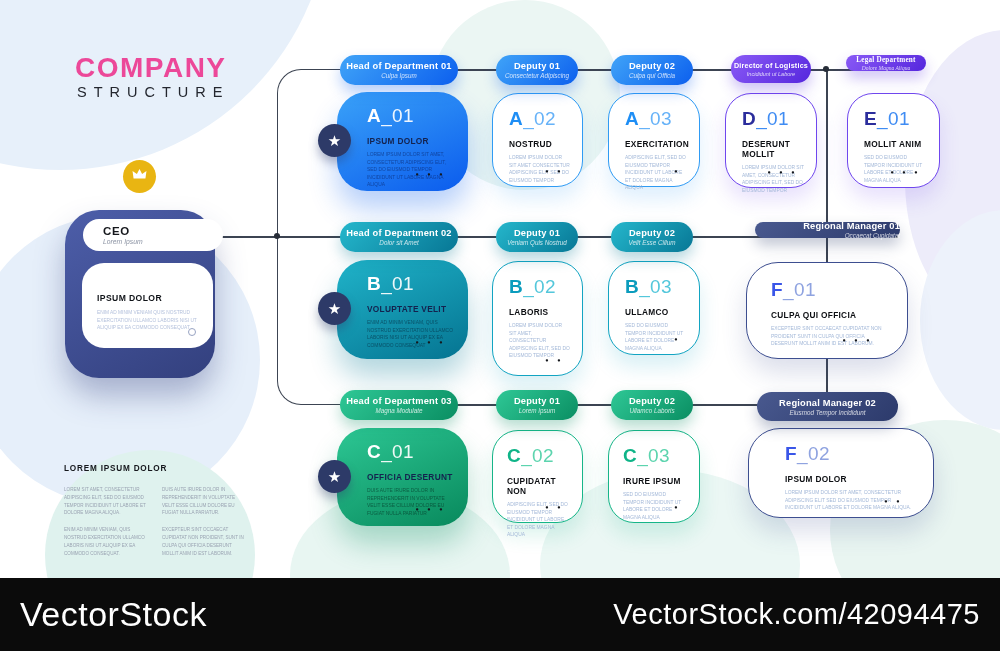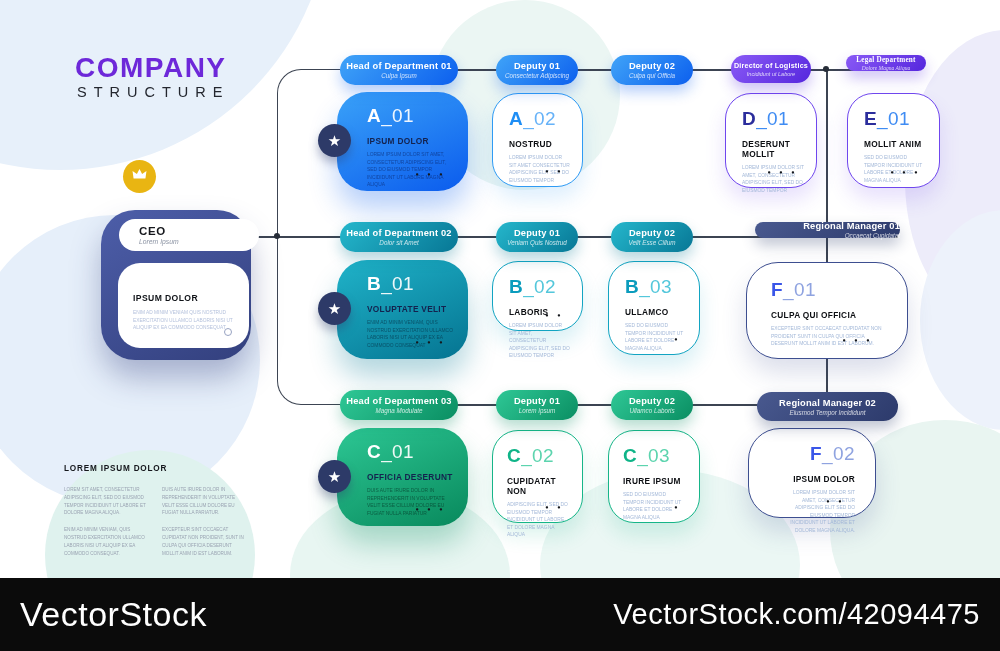--- a/index.html
+++ b/index.html
@@ -7,28 +7,28 @@
           font-family:"Liberation Sans",sans-serif;}
   .blob{position:absolute;border-radius:50%;z-index:0;}
   
   .line{position:absolute;background:#3c4452;z-index:1;}
   .lh{height:1.5px;} .lv{width:1.5px;}
   .elbow{position:absolute;z-index:1;border-color:#3c4452;border-style:solid;background:none;}
   .elbow-top{border-width:1.5px 0 0 1.5px;border-top-left-radius:24px;}
   .elbow-bottom{border-width:0 0 1.5px 1.5px;border-bottom-left-radius:24px;}
   .jdot{position:absolute;width:6px;height:6px;border-radius:50%;background:#272d38;z-index:2;}
   
-  .title1{position:absolute;left:75px;top:52px;font-size:28px;font-weight:800;letter-spacing:1.5px;color:#6d28d9;z-index:2;}
+  .title1{position:absolute;left:75px;top:52px;font-size:28px;font-weight:800;letter-spacing:1.5px;color:#ec4899;z-index:2;}
   .title2{position:absolute;left:77px;top:84px;font-size:14.5px;font-weight:500;letter-spacing:7px;color:#23262e;z-index:2;}
   
   .crown-badge{position:absolute;left:123px;top:160px;width:33px;height:33px;border-radius:50%;
     background:#e9b512;display:flex;align-items:center;justify-content:center;z-index:4;}
   
-  .ceo-card{position:absolute;left:65px;top:210px;width:150px;height:150px;border-radius:34px;
-    background:linear-gradient(150deg,#4d5ea9 0%,#33407e 100%);box-shadow:0 18px 30px rgba(51,64,126,.35);z-index:2;margin-left:36px;}
+  .ceo-card{position:absolute;left:65px;top:210px;width:150px;height:168px;border-radius:34px;
+    background:linear-gradient(150deg,#4d5ea9 0%,#33407e 100%);box-shadow:0 18px 30px rgba(51,64,126,.35);z-index:2;}
   .ceo-pill{position:absolute;left:18px;top:9px;width:120px;height:32px;border-radius:17px;background:#fff;
     padding-left:20px;display:flex;flex-direction:column;justify-content:center;}
   .ceo-role{font-size:11.5px;font-weight:800;color:#15171c;letter-spacing:.6px;}
   .ceo-sub{font-size:6.8px;font-style:italic;color:#8b93a3;margin-top:1px;}
   .ceo-box{position:absolute;left:17px;top:53px;width:131px;height:85px;border-radius:22px;background:#fff;
     padding:30px 14px 0 15px;box-sizing:border-box;}
   .ceo-head{font-size:8.6px;font-weight:800;color:#101318;letter-spacing:.4px;}
   .ceo-body{font-size:4.8px;line-height:1.6;color:#b4c1dc;text-transform:uppercase;margin-top:6px;}
   .ring{position:absolute;right:17px;bottom:12px;width:6px;height:6px;border:1px solid #98a3c2;border-radius:50%;}
   
@@ -162,20 +162,26 @@
     <div class="cdots">● ● ●</div>
   </div>
   <div class="star-badge" style="left:318px;top:124px;">★</div>
 
   <div class="card card-white bd-blue" style="left:492px;top:93px;width:91px;height:94px;">
     <div class="code"><span class="cp cp-blue">A</span><span class="cs cs-blue">_02</span></div>
     <div class="chead">NOSTRUD</div>
     <div class="cbody">Lorem ipsum dolor sit amet consectetur adipiscing elit sed do eiusmod tempor</div>
     <div class="cdots">● ●</div>
   </div>
+  <div class="card card-white bd-blue" style="left:608px;top:93px;width:92px;height:94px;">
+    <div class="code"><span class="cp cp-blue">A</span><span class="cs cs-blue">_03</span></div>
+    <div class="chead">EXERCITATION</div>
+    <div class="cbody">Adipiscing elit, sed do eiusmod tempor incididunt ut labore et dolore magna aliqua</div>
+    <div class="cdots">●</div>
+  </div>
   <div class="card card-white bd-purple" style="left:725px;top:93px;width:92px;height:95px;">
     <div class="code"><span class="cp cp-indigo">D</span><span class="cs cs-indigo">_01</span></div>
     <div class="chead">DESERUNT MOLLIT</div>
     <div class="cbody">Lorem ipsum dolor sit amet, consectetur adipiscing elit, sed do eiusmod tempor</div>
     <div class="cdots">● ● ●</div>
   </div>
   <div class="card card-white bd-purple" style="left:847px;top:93px;width:93px;height:95px;">
     <div class="code"><span class="cp cp-indigo">E</span><span class="cs cs-indigo">_01</span></div>
     <div class="chead">MOLLIT ANIM</div>
     <div class="cbody">Sed do eiusmod tempor incididunt ut labore et dolore magna aliqua</div>
@@ -200,21 +206,21 @@
   </div>
 
   <div class="card card-grad grad-teal" style="left:337px;top:260px;width:131px;height:99px;">
     <div class="code"><span class="cp">B</span><span class="cs">_01</span></div>
     <div class="chead">VOLUPTATE VELIT</div>
     <div class="cbody">Enim ad minim veniam, quis nostrud exercitation ullamco laboris nisi ut aliquip ex ea commodo consequat</div>
     <div class="cdots">● ● ●</div>
   </div>
   <div class="star-badge" style="left:318px;top:292px;">★</div>
 
-  <div class="card card-white bd-teal" style="left:492px;top:261px;width:91px;height:70px;">
+  <div class="card card-white bd-teal" style="left:492px;top:261px;width:91px;height:115px;">
     <div class="code"><span class="cp cp-teal">B</span><span class="cs cs-teal">_02</span></div>
     <div class="chead">LABORIS</div>
     <div class="cbody">Lorem ipsum dolor sit amet, consectetur adipiscing elit, sed do eiusmod tempor</div>
     <div class="cdots">● ●</div>
   </div>
   <div class="card card-white bd-teal" style="left:608px;top:261px;width:92px;height:94px;">
     <div class="code"><span class="cp cp-teal">B</span><span class="cs cs-teal">_03</span></div>
     <div class="chead">ULLAMCO</div>
     <div class="cbody">Sed do eiusmod tempor incididunt ut labore et dolore magna aliqua</div>
     <div class="cdots">●</div>
@@ -256,21 +262,21 @@
     <div class="chead">CUPIDATAT NON</div>
     <div class="cbody">Adipiscing elit, sed do eiusmod tempor incididunt ut labore et dolore magna aliqua</div>
     <div class="cdots">● ●</div>
   </div>
   <div class="card card-white bd-green" style="left:608px;top:430px;width:92px;height:93px;">
     <div class="code"><span class="cp cp-green">C</span><span class="cs cs-green">_03</span></div>
     <div class="chead">IRURE IPSUM</div>
     <div class="cbody">Sed do eiusmod tempor incididunt ut labore et dolore magna aliqua</div>
     <div class="cdots">●</div>
   </div>
-  <div class="card card-white bd-navy" style="left:748px;top:428px;width:128px;height:90px;padding:14px 20px 10px 36px;text-align:right;">
+  <div class="card card-white bd-navy" style="left:748px;top:428px;width:186px;height:90px;padding:14px 20px 10px 36px;">
     <div class="code"><span class="cp cp-royal">F</span><span class="cs cs-royal">_02</span></div>
     <div class="chead">IPSUM DOLOR</div>
     <div class="cbody">Lorem ipsum dolor sit amet, consectetur adipiscing elit sed do eiusmod tempor incididunt ut labore et dolore magna aliqua.</div>
     <div class="cdots" style="right:30px;bottom:13px;">● ●</div>
   </div>
 
   <div class="fnote">
     <div class="fnote-h">LOREM IPSUM DOLOR</div>
     <div class="fnote-cols">
       <div class="fnote-col">

